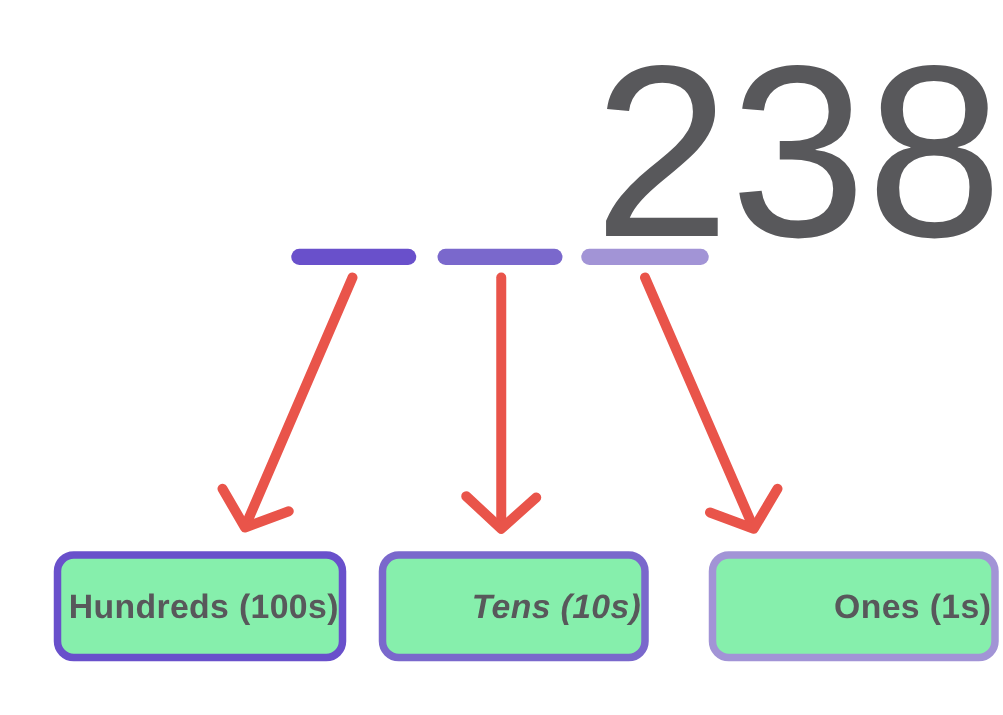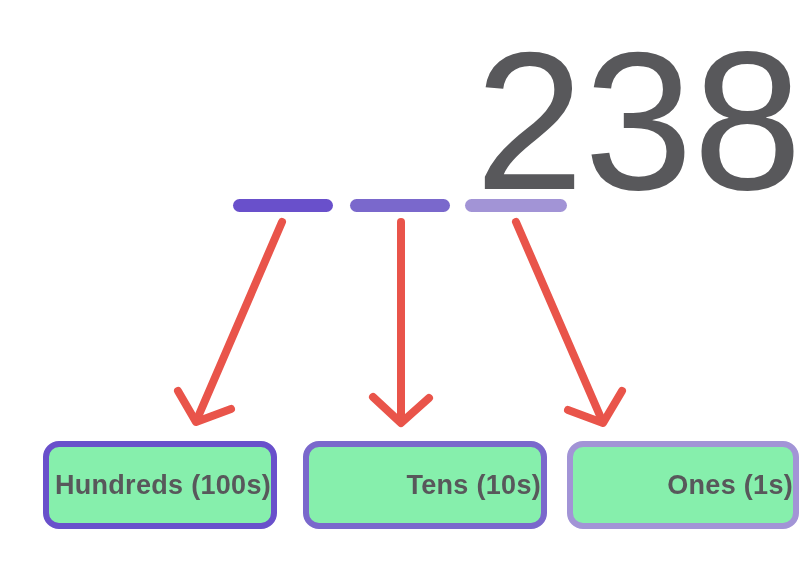--- a/index.html
+++ b/index.html
@@ -58,21 +58,21 @@
     box-sizing: border-box;
     border: 6px solid #888;
     border-radius: 16px;
     background: #86efac;
     display: flex;
     align-items: center;
     justify-content: flex-end;
     margin-left: 20px;
   }
   .box-hundreds { left: 23px;  width: 234px; }
-  .box-tens     { left: 283px; width: 244px; }
+  .box-tens     { left: 283px; width: 216px; font-style: italic; }
   .box-ones     { left: 547px; width: 232px; padding-left: 48px; }
   .label-text {
     font-size: 27px;
     font-weight: 700;
     color: #58585b;
     letter-spacing: 0.3px;
     white-space: nowrap;
   }
 </style>
 </head>

